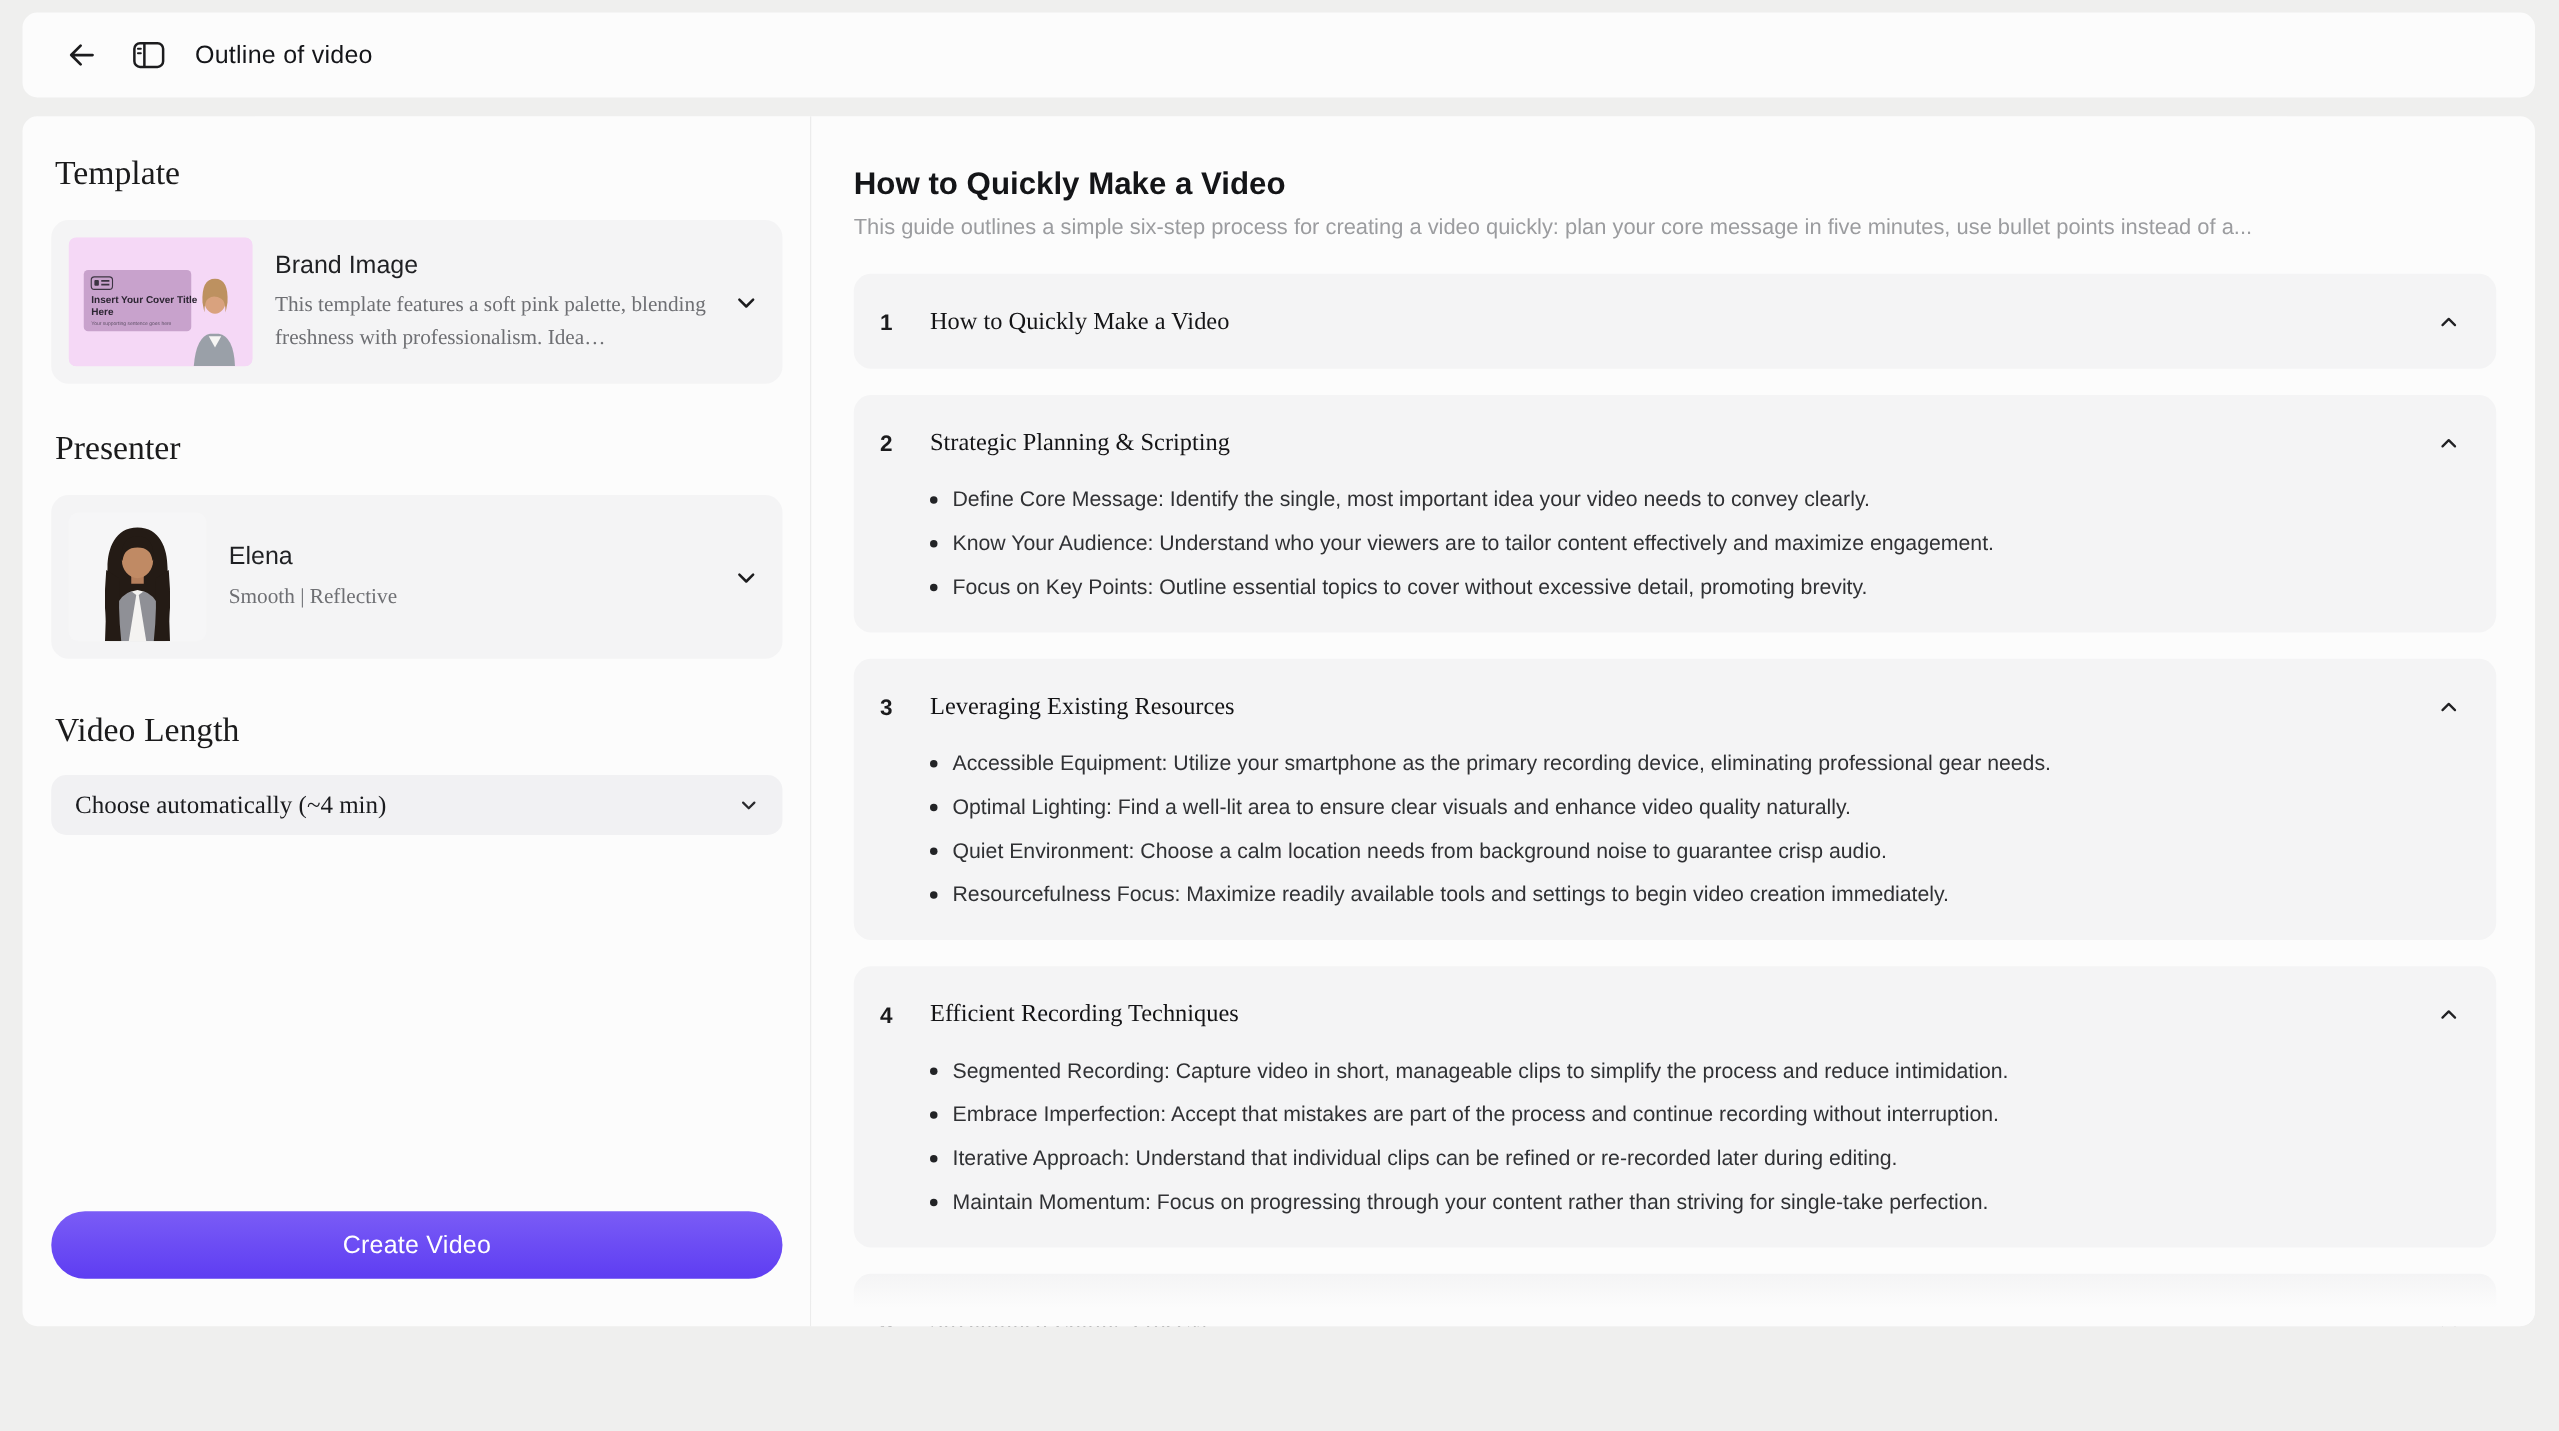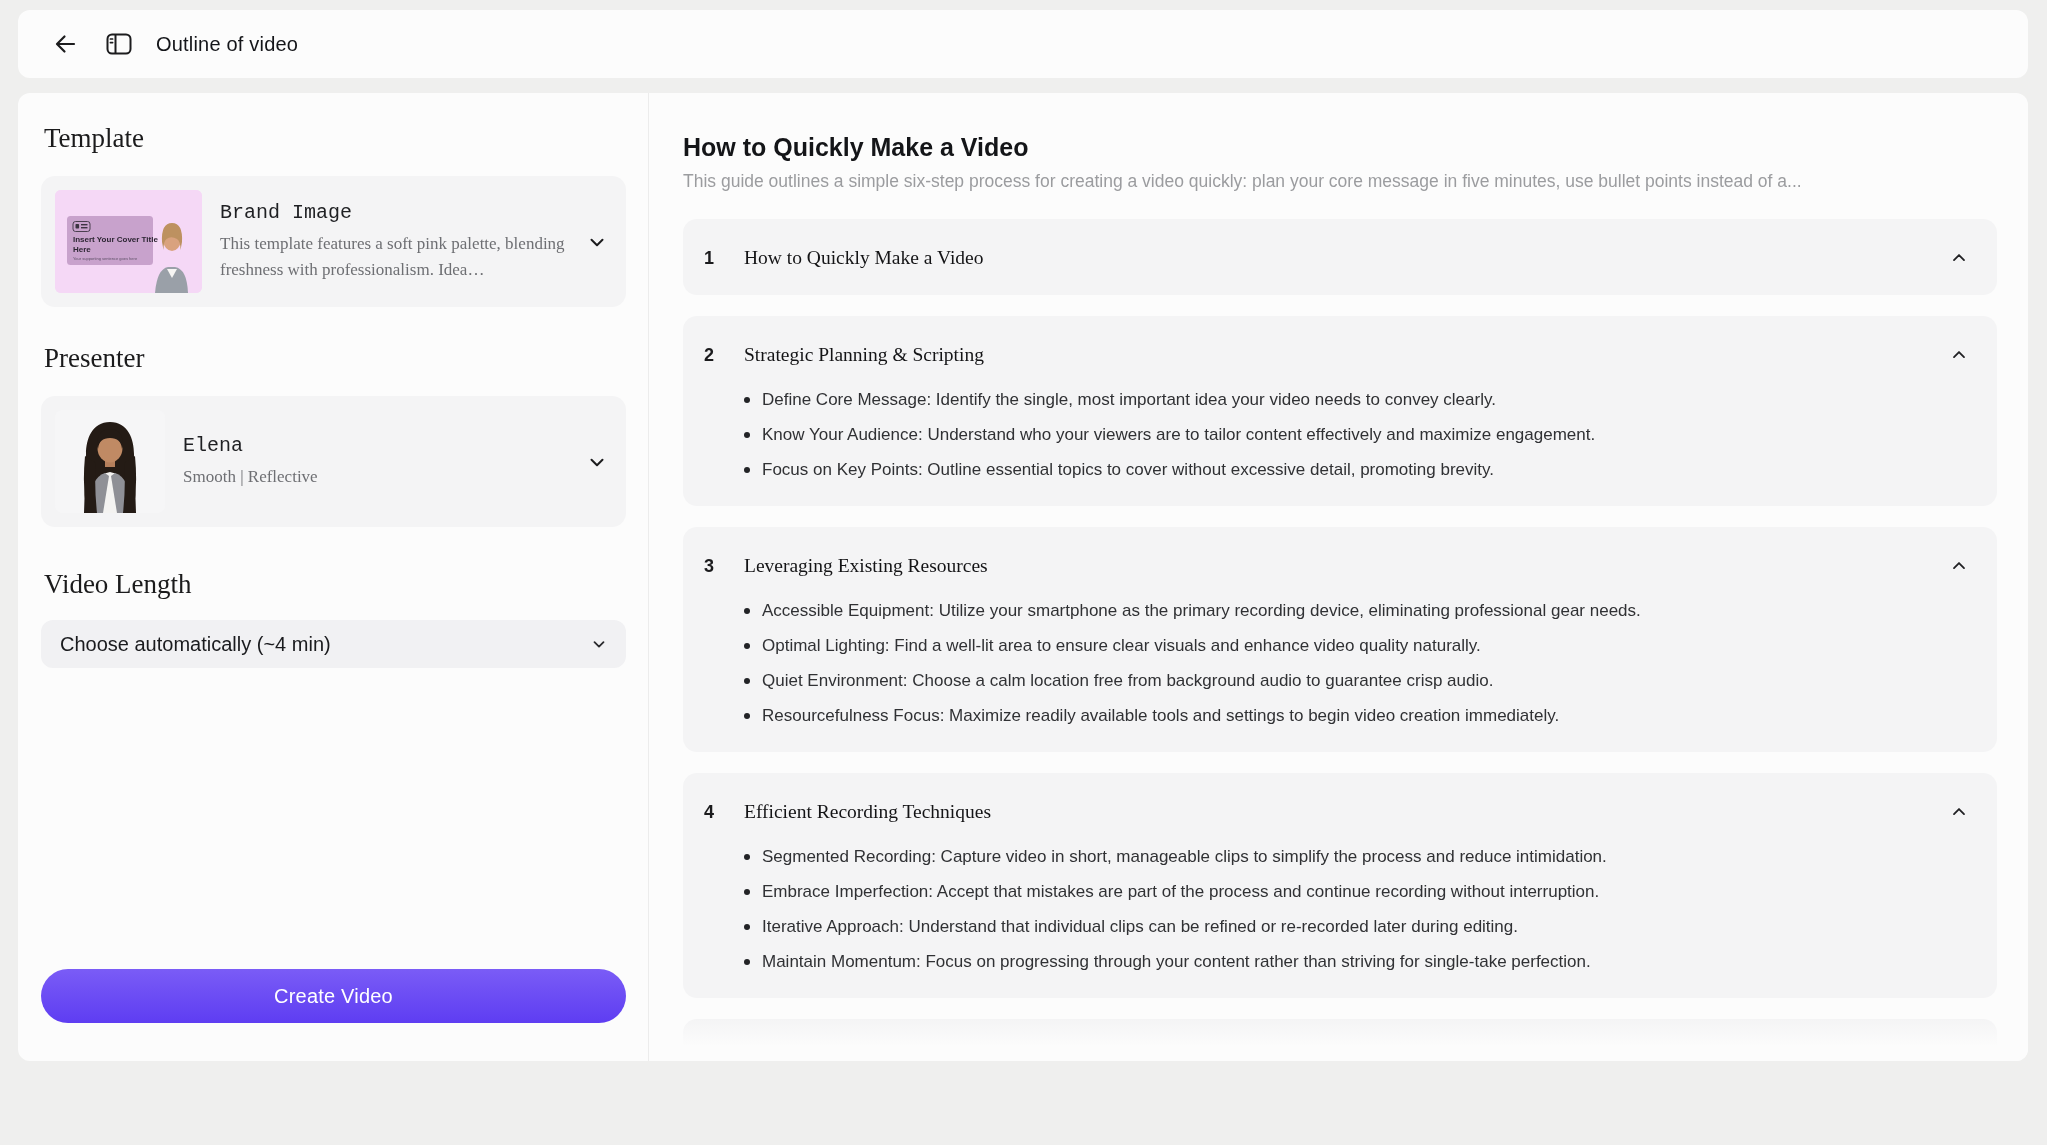--- a/index.html
+++ b/index.html
@@ -56,35 +56,35 @@
   .thumb {
     width:147px; height:103px; border-radius:6px; overflow:hidden;
     flex-shrink:0; background:#f5d8f6; position:relative;
   }
   .photo {
     width:110px; height:103px; border-radius:8px; overflow:hidden;
     flex-shrink:0; background:#f6f6f7;
   }
   .card-meta { flex:1; min-width:0; }
   .card-title {
-    font-family:Liberation Mono, monospace;
+    font-family:Liberation Sans, sans-serif;
     font-size:20px; color:#1f2023; margin-bottom:7px;
   }
   .card-desc {
     font-family:"Liberation Serif", serif;
     font-size:17px; color:#6e6f73; line-height:1.5;
     display:-webkit-box; -webkit-line-clamp:2; -webkit-box-orient:vertical; overflow:hidden;
   }
   .chev { flex-shrink:0; display:flex; }
 
   .dropdown {
     margin-top:20px; height:48px;
     background:#f1f1f3; border-radius:12px;
     display:flex; align-items:center; justify-content:space-between;
-    padding:0 18px 0 19px; cursor:pointer;
+    padding:0 18px 0 19px; cursor:pointer;font-family:Liberation Serif, serif;
   }
   .dropdown-label { font-size:20px; color:#1a1b1e; }
 
   .create-btn {
     margin-top:auto; height:54px; width:100%;
     border:none; border-radius:27px;
     background:linear-gradient(180deg,#7a5cf6 0%,#5e3df2 100%);
     color:#ffffff; font-size:20px; font-family:"Liberation Sans", sans-serif;
     cursor:pointer; letter-spacing:.2px;
   }
@@ -273,21 +273,21 @@
           <span class="section-title serif">Leveraging Existing Resources</span>
           <span class="chev">
             <svg width="20" height="20" viewBox="0 0 24 24">
                 <polyline points="6 14.5 12 8.5 18 14.5" fill="none" stroke="#212124" stroke-width="2.2" stroke-linecap="round" stroke-linejoin="round"></polyline>
               </svg>
           </span>
         </div>
         <ul class="bullets">
           <li>Accessible Equipment: Utilize your smartphone as the primary recording device, eliminating professional gear needs.</li>
           <li>Optimal Lighting: Find a well-lit area to ensure clear visuals and enhance video quality naturally.</li>
-          <li>Quiet Environment: Choose a calm location free from background audio to guarantee crisp audio.</li>
+          <li>Quiet Environment: Choose a calm location needs from background noise to guarantee crisp audio.</li>
           <li>Resourcefulness Focus: Maximize readily available tools and settings to begin video creation immediately.</li>
         </ul>
       </div>
 
       <div class="section-card">
         <div class="section-header">
           <span class="section-number">4</span>
           <span class="section-title serif">Efficient Recording Techniques</span>
           <span class="chev">
             <svg width="20" height="20" viewBox="0 0 24 24">

